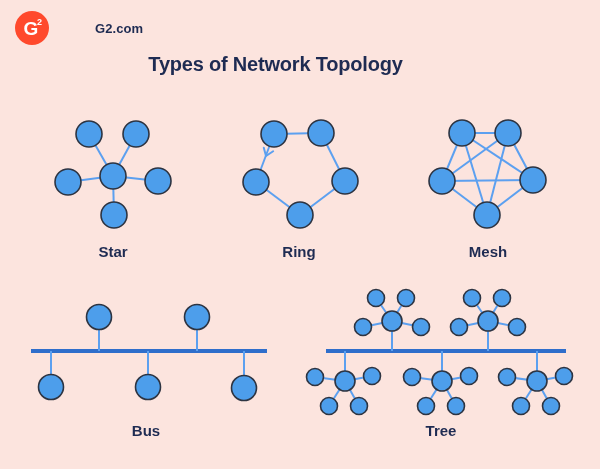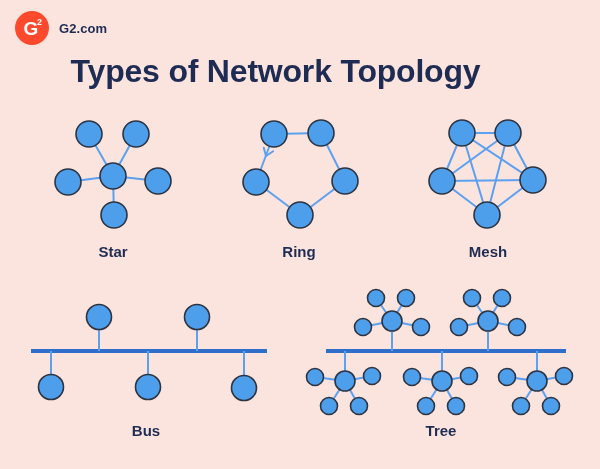--- a/index.html
+++ b/index.html
@@ -21,27 +21,27 @@
     color:#ffffff;
     display:flex;align-items:center;justify-content:center;
     font-weight:bold;font-size:19px;
   }
   .logo .logo-g{position:relative;left:-1px;top:1px;}
   .logo .logo-sup{
     position:absolute;top:6px;right:7px;
     font-size:9px;font-weight:bold;
   }
   .site-label{
-    color:#1e2b52;font-size:13px;font-weight:bold;letter-spacing:.1px;
+    color:#1e2b52;font-size:13px;font-weight:bold;letter-spacing:.1px;margin-left:36px;
   }
   .title{
     position:absolute;top:53px;left:0;width:551px;
     text-align:center;
     color:#1e2b52;
-    font-size:32px;font-weight:bold;letter-spacing:-0.2px;
+    font-size:20px;font-weight:bold;letter-spacing:-0.2px;
     margin:0;
   }
   svg{position:absolute;top:0;left:0;}
   .topo-label{
     font-family:"Liberation Sans", sans-serif;
     font-size:15px;font-weight:bold;
     fill:#1e2b52;
   }
 </style>
 </head>

